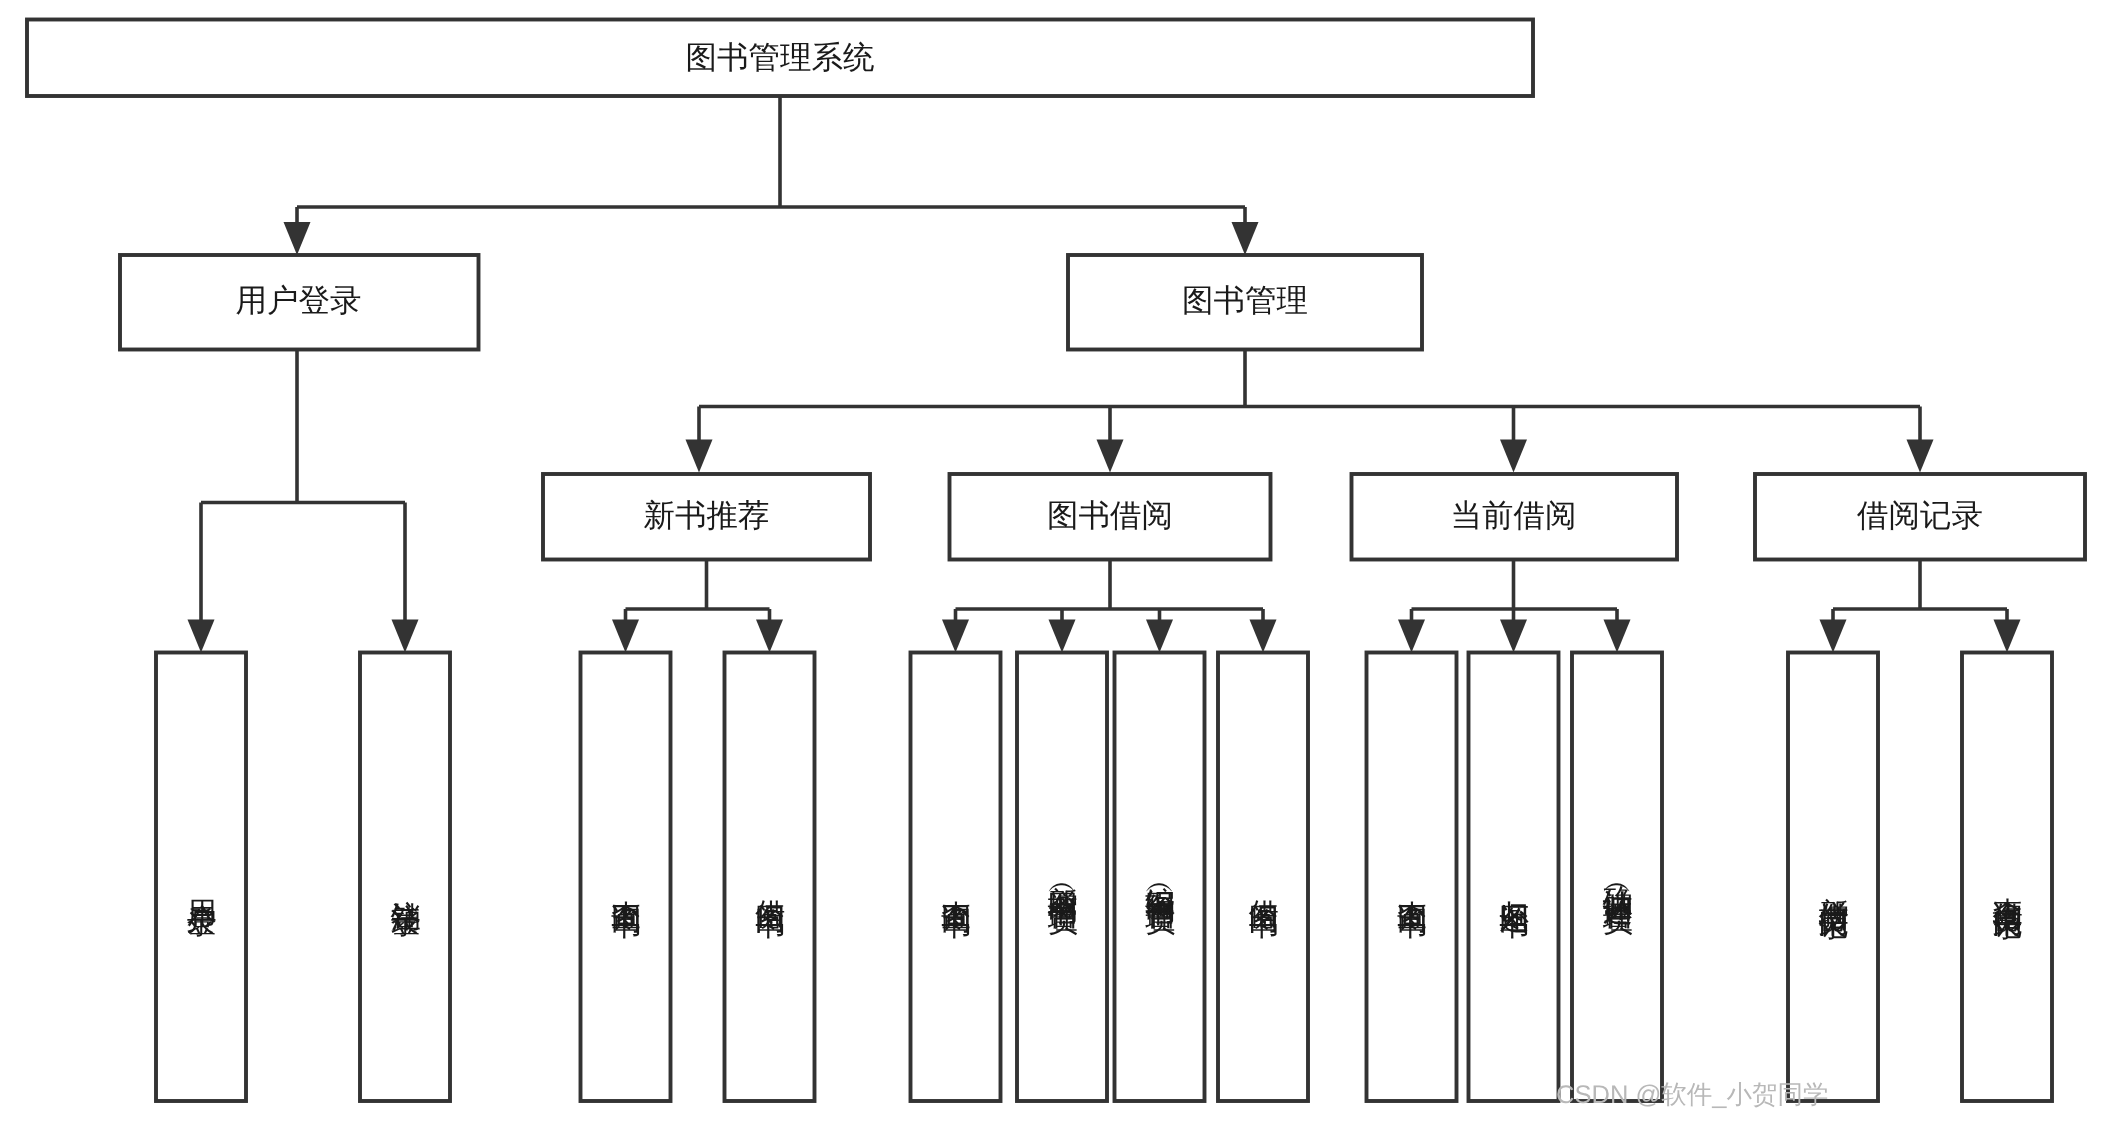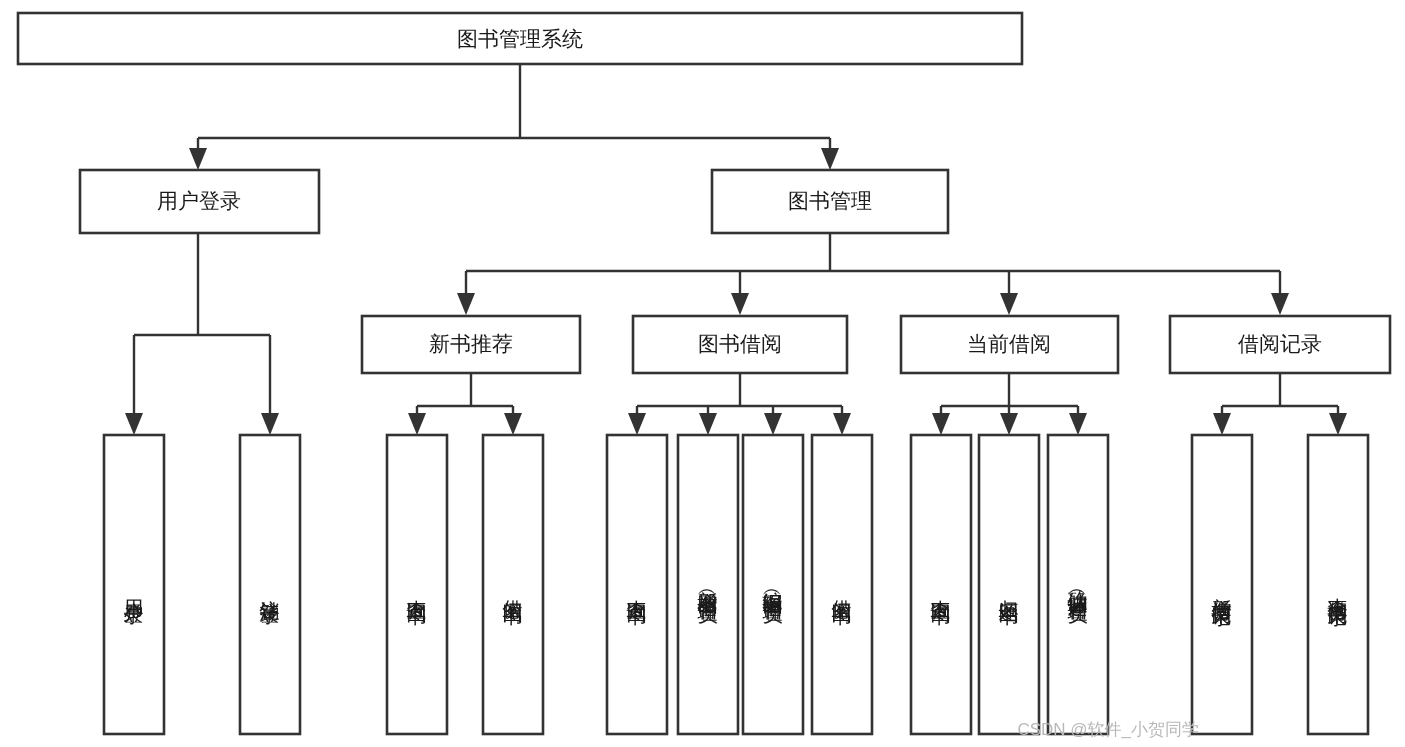--- a/index.html
+++ b/index.html
@@ -52,21 +52,21 @@
     font-size: 20px;
     fill: #1a1a1a;
     writing-mode: vertical-rl;
     text-orientation: upright;
     glyph-orientation-vertical: 0;
     text-anchor: middle;
     letter-spacing: 2px;
   }
   .watermark {
     position: absolute;
-    right: 20px;
+    right: 0;
     bottom: 6px;
     font-family: "Liberation Sans", "DejaVu Sans", sans-serif;
     font-size: 17px;
     color: #b8b8b8;
     white-space: nowrap;
     pointer-events: none;
     user-select: none;
   }
 </style>
 </head>

